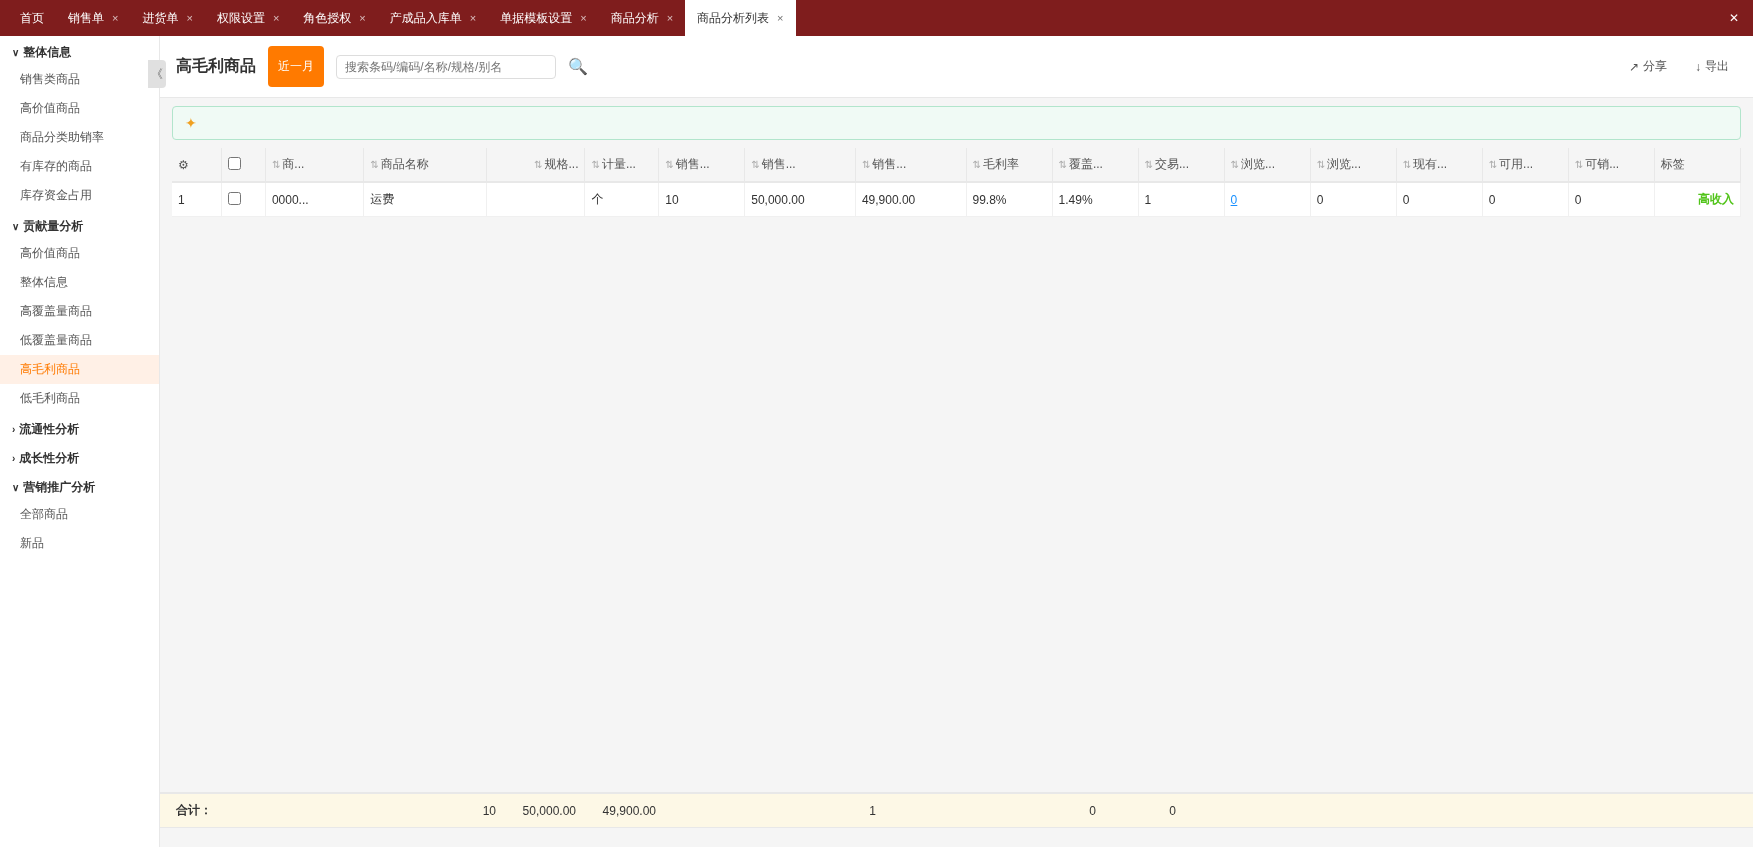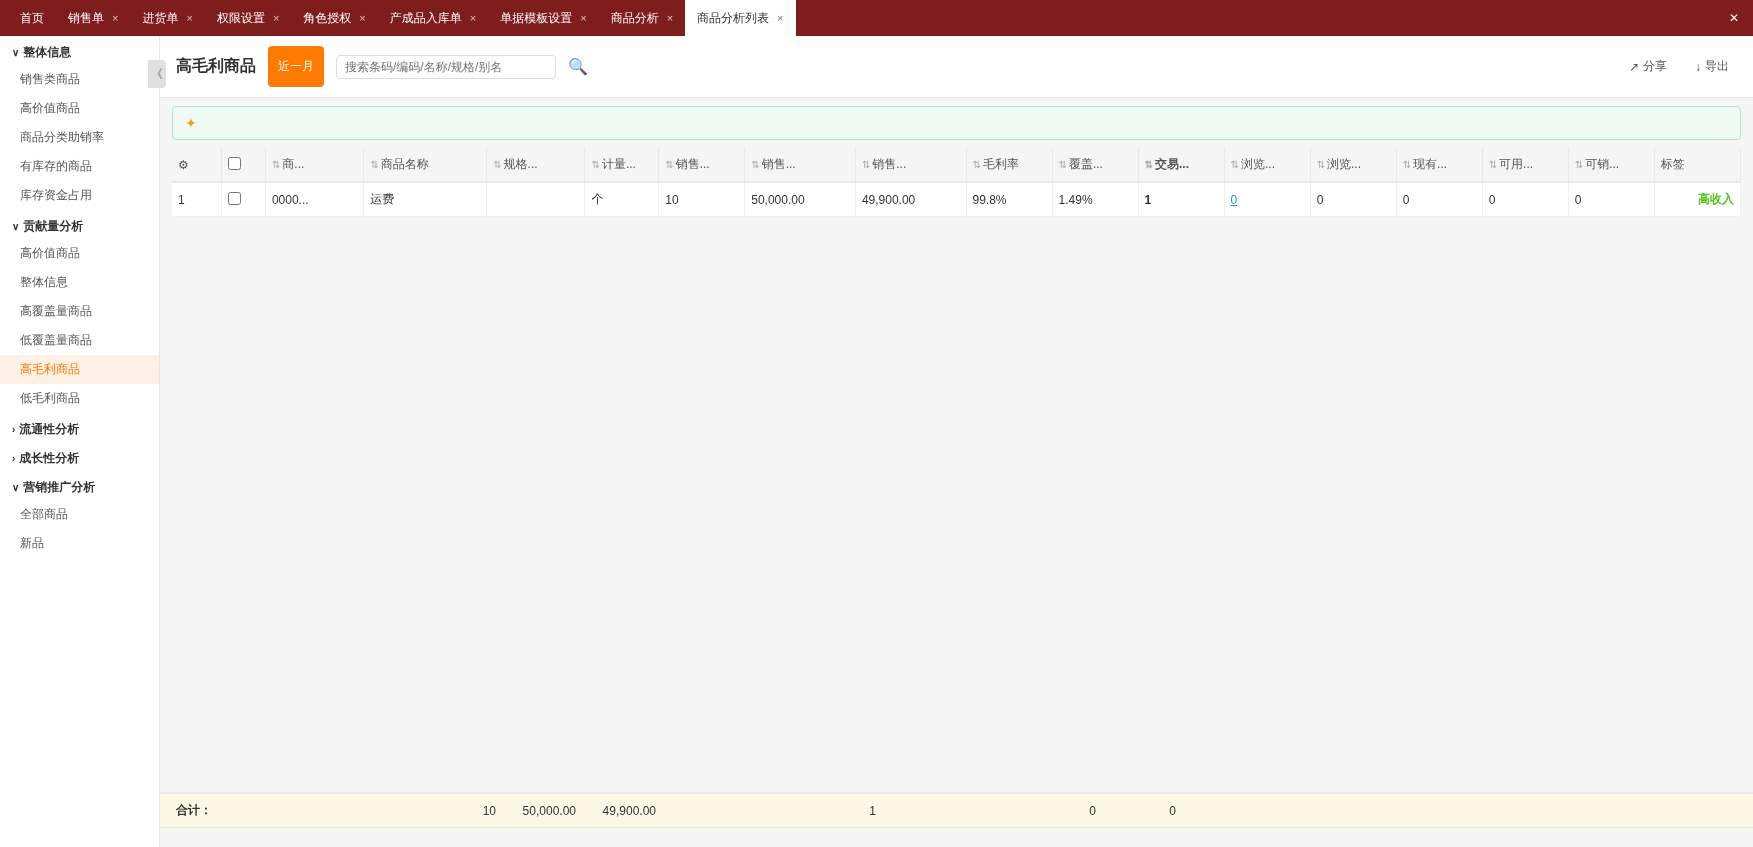--- a/index.html
+++ b/index.html
@@ -237,28 +237,28 @@
     .bottom-scroll {
       height: 20px;
       background: #f5f5f5;
       border-top: 1px solid #e8e8e8;
     }
 
     .col-num { width: 40px; }
     .col-check { width: 36px; }
     .col-code { width: 80px; }
     .col-name { width: 100px; margin-left: 13px; }
-    .col-spec { width: 80px; }
+    .col-spec { width: 80px; text-align: right; }
     .col-unit { width: 60px; }
     .col-sales-qty { width: 70px; }
     .col-sales-amt { width: 90px; }
     .col-sales-profit { width: 90px; }
     .col-gross { width: 70px; }
     .col-cover { width: 70px; }
-    .col-trade { width: 70px; font-weight: bold; }
+    .col-trade { width: 70px; }
     .col-browse1 { width: 70px; }
     .col-browse2 { width: 70px; }
     .col-stock1 { width: 70px; }
     .col-stock2 { width: 70px; }
     .col-sellable { width: 70px; }
     .col-tag { width: 70px; }
   </style>
 </head>
 <body>
 

